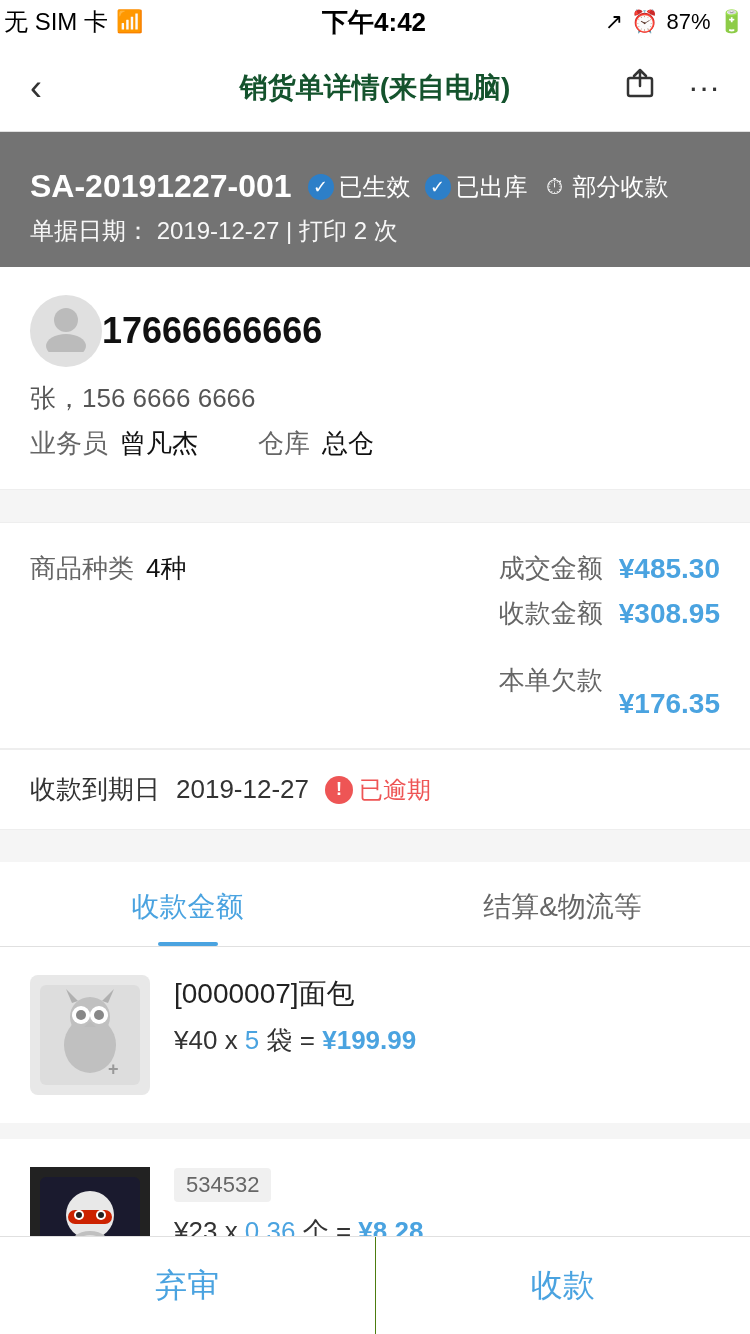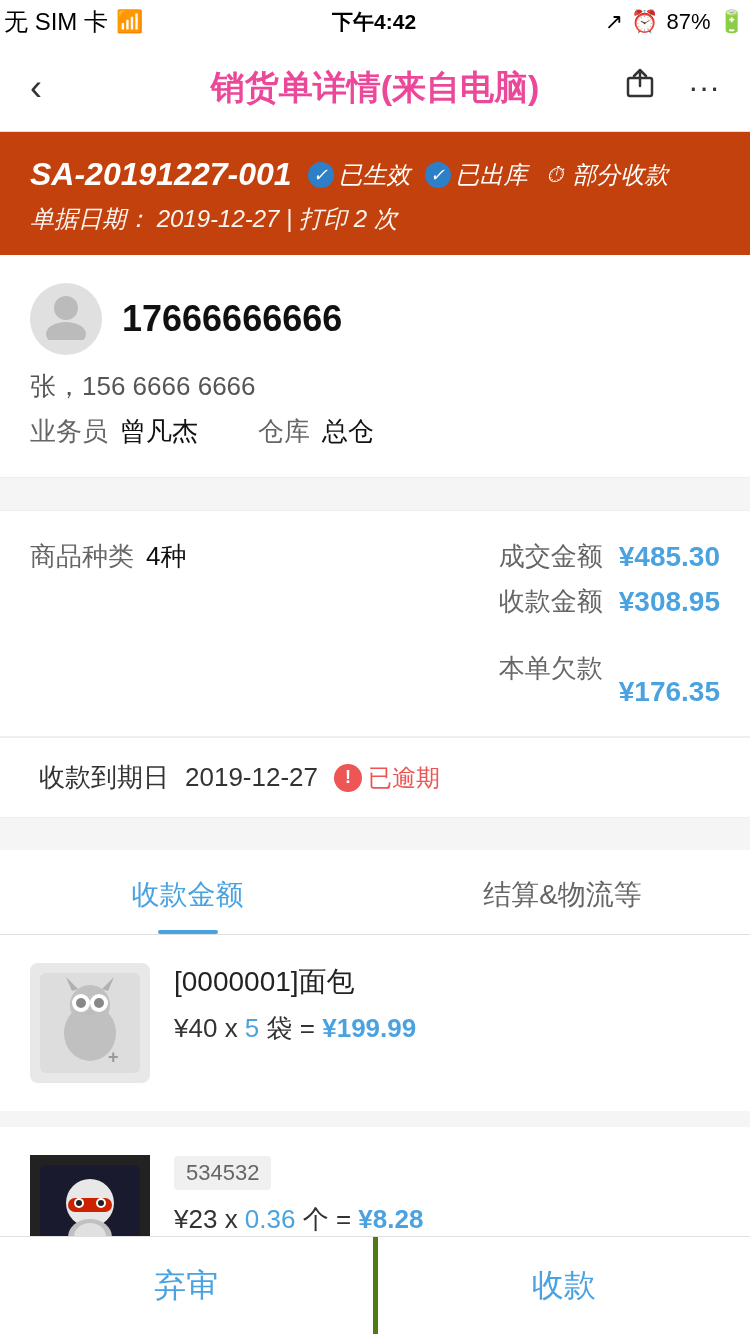--- a/index.html
+++ b/index.html
@@ -18,21 +18,21 @@
       height: 44px;
       background: #fff;
       display: flex;
       align-items: center;
       justify-content: space-between;
       padding: 0 4px;
       font-size: 24px;
       font-weight: 500;
     }
     .status-left { display: flex; align-items: center; gap: 8px; }
-    .status-center { font-size: 21px; font-weight: 600; }
+    .status-center { font-size: 26px; font-weight: 600; }
     .status-right { display: flex; align-items: center; gap: 8px; font-size: 22px; }
     .wifi-icon { font-size: 22px; }
 
     
     .nav-bar {
       height: 88px;
       background: #fff;
       display: flex;
       align-items: center;
       padding: 0 30px;
@@ -43,41 +43,40 @@
       font-size: 36px;
       color: #333;
       cursor: pointer;
       padding: 10px;
       margin-left: -10px;
     }
     .nav-title {
       position: absolute;
       left: 50%;
       transform: translateX(-50%);
-      font-size: 34px;
+      font-size: 28px;
       font-weight: 600;
-      color: #ec4899;
+      color: #14532d;
     }
     .nav-actions {
       margin-left: auto;
       display: flex;
       align-items: center;
       gap: 30px;
     }
     .nav-share, .nav-more {
       font-size: 32px;
       color: #333;
       cursor: pointer;
     }
 
     
     .order-header {
-      background: #c2410c;
-      padding: 24px 30px 20px;
-      font-style: italic;
+      background: #737373;
+      padding: 36px 30px 20px;
     }
     .order-id-row {
       display: flex;
       align-items: center;
       gap: 16px;
       margin-bottom: 10px;
     }
     .order-id {
       font-size: 32px;
       font-weight: 700;
@@ -122,21 +121,20 @@
     
     .customer-card {
       background: #fff;
       padding: 28px 30px;
       margin-top: 0;
       border-bottom: 1px solid #eee;
     }
     .customer-top {
       display: flex;
       align-items: center;
-      gap: 20px;
       margin-bottom: 14px;
     }
     .avatar {
       width: 72px;
       height: 72px;
       border-radius: 50%;
       background: #e0e0e0;
       display: flex;
       align-items: center;
       justify-content: center;
@@ -184,21 +182,21 @@
     .summary-count { font-size: 26px; color: #111; font-weight: 500; }
     .summary-right { display: flex; flex-direction: column; align-items: flex-end; gap: 10px; }
     .amount-row { display: flex; gap: 16px; align-items: center; font-size: 26px; }
     .amount-label { color: #666; }
     .amount-value { color: #4aa3e0; font-weight: 600; font-size: 28px; }
     .amount-value.debt { color: #4aa3e0; margin-top: 47px; }
 
     
     .due-date-row {
       background: #fff;
-      padding: 22px 39px;
+      padding: 22px 30px;
       margin-top: 0;
       border-top: 1px solid #eee;
       border-bottom: 1px solid #eee;
       display: flex;
       align-items: center;
       gap: 16px;
       font-size: 26px;
       color: #333;
     }
     .overdue-badge {
@@ -319,21 +317,21 @@
     .bottom-btn {
       flex: 1;
       display: flex;
       align-items: center;
       justify-content: center;
       font-size: 32px;
       cursor: pointer;
       color: #4aa3e0;
     }
     .bottom-btn:first-child {
-      border-right: 5px solid #4d7c0f;
+      border-right: 1px solid #4d7c0f;
       text-align: center;
     }
 
     .separator {
       height: 16px;
       background: #f5f5f5;
     }
 
     .product-list-container {
       padding-bottom: 110px;
@@ -486,21 +484,21 @@
         <circle cx="59" cy="30" r="9" fill="#fff"></circle>
         <circle cx="41" cy="30" r="5" fill="#888"></circle>
         <circle cx="59" cy="30" r="5" fill="#888"></circle>
 
         <polygon points="50,36 44,42 56,42" fill="#bbb"></polygon>
 
         <text x="68" y="90" font-size="18" fill="#999" font-weight="bold">+</text>
       </svg>
     </div>
     <div class="product-info">
-      <div class="product-name">[0000001]面包</div>
+      <div class="product-name">[0000007]面包</div>
       <div class="product-price">
         <span>¥40</span>
         <span> x </span>
         <span class="qty">5</span>
         <span>袋</span>
         <span> = </span>
         <span class="total">¥199.99</span>
       </div>
     </div>
   </div>

